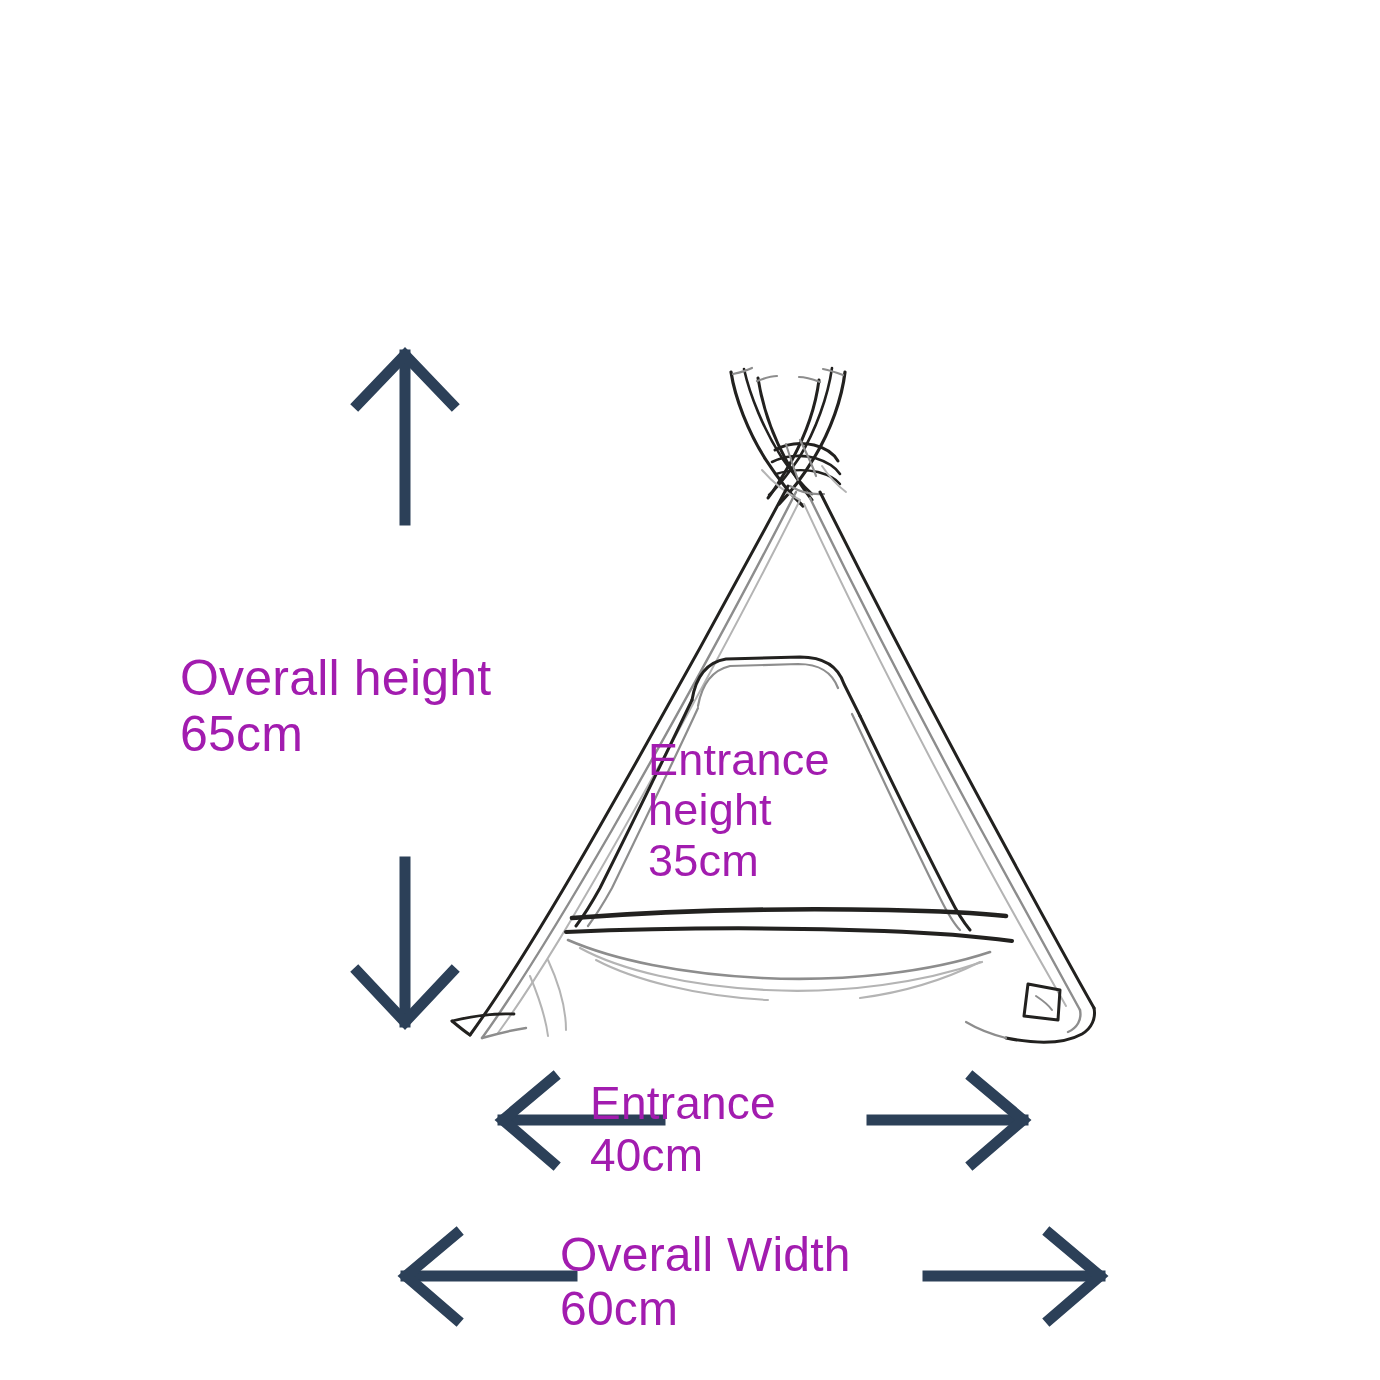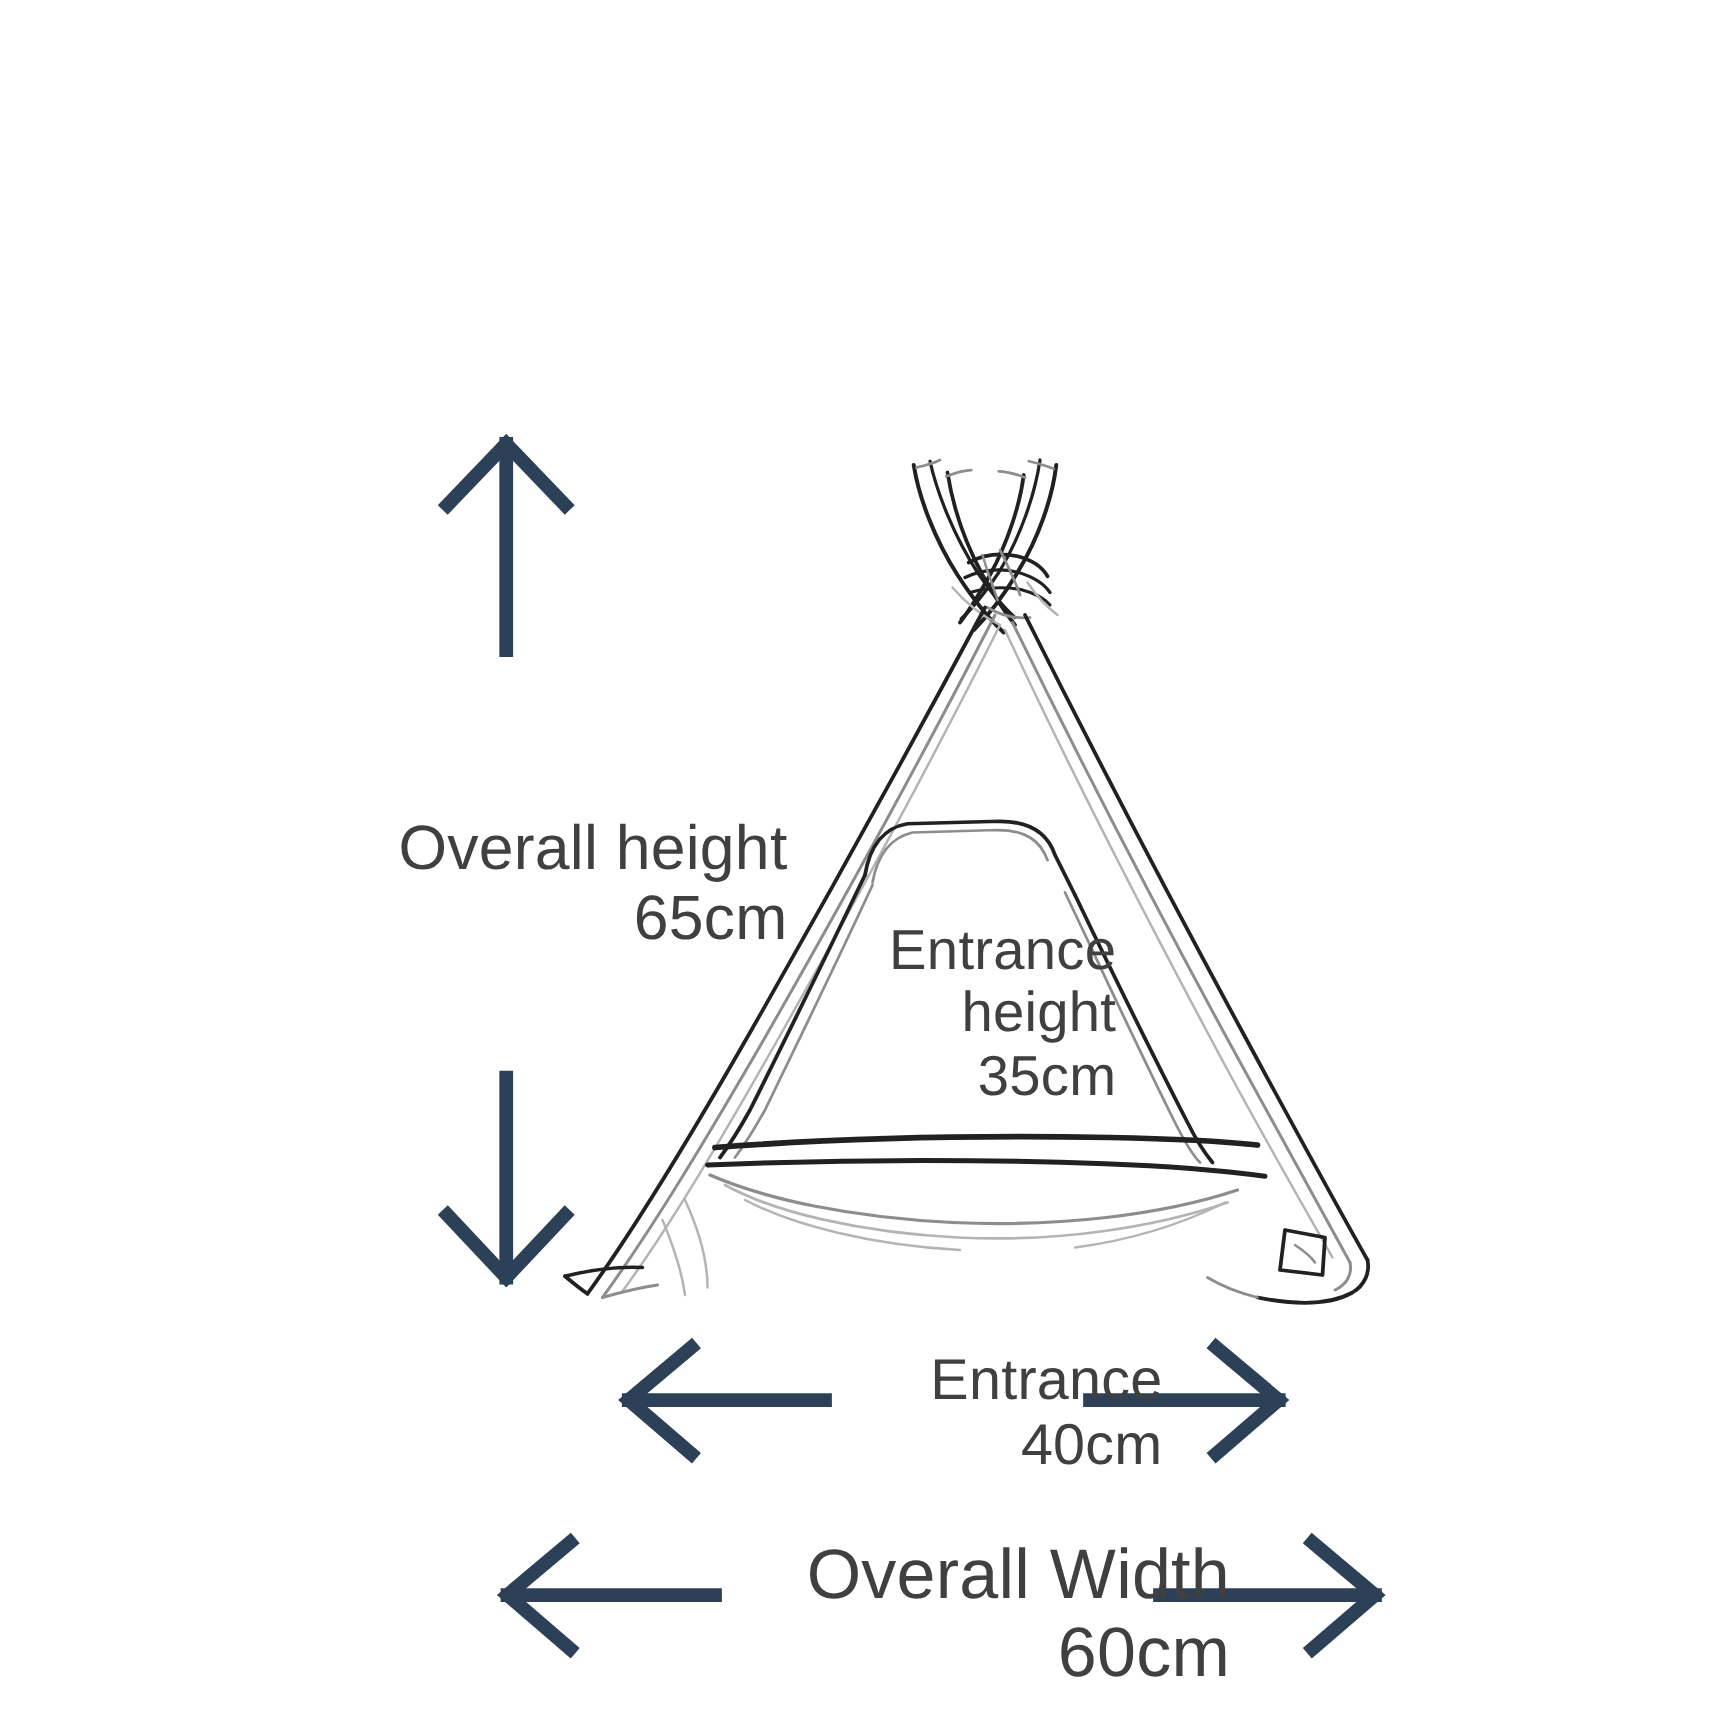--- a/index.html
+++ b/index.html
@@ -21,22 +21,22 @@
   }
   #diagram svg.layer {
     position: absolute;
     top: 0;
     left: 0;
     width: 1380px;
     height: 1380px;
   }
   .label {
     position: absolute;
-    color: #404040;
-    text-align: right;
+    color: #a21caf;
+    text-align: left;
     line-height: 1.12;
     white-space: pre-line;
     letter-spacing: 0.2px;
   }
   #label-overall-height {
     left: 180px;
     top: 650px;
     width: 450px;
     font-size: 50px;
   }
@@ -46,24 +46,24 @@
     width: 245px;
     font-size: 45px;
   }
   #label-entrance-width {
     left: 590px;
     top: 1078px;
     width: 340px;
     font-size: 46px;
   }
   #label-overall-width {
-    left: 584px;
+    left: 560px;
     top: 1228px;
     width: 400px;
-    font-size: 56px;
+    font-size: 48px;
   }
   #label-depth-note {
     left: 560px;
     top: 1330px;
     width: 400px;
     font-size: 29px;
   }
   .sketch-stroke {
     fill: none;
     stroke: #22211f;

